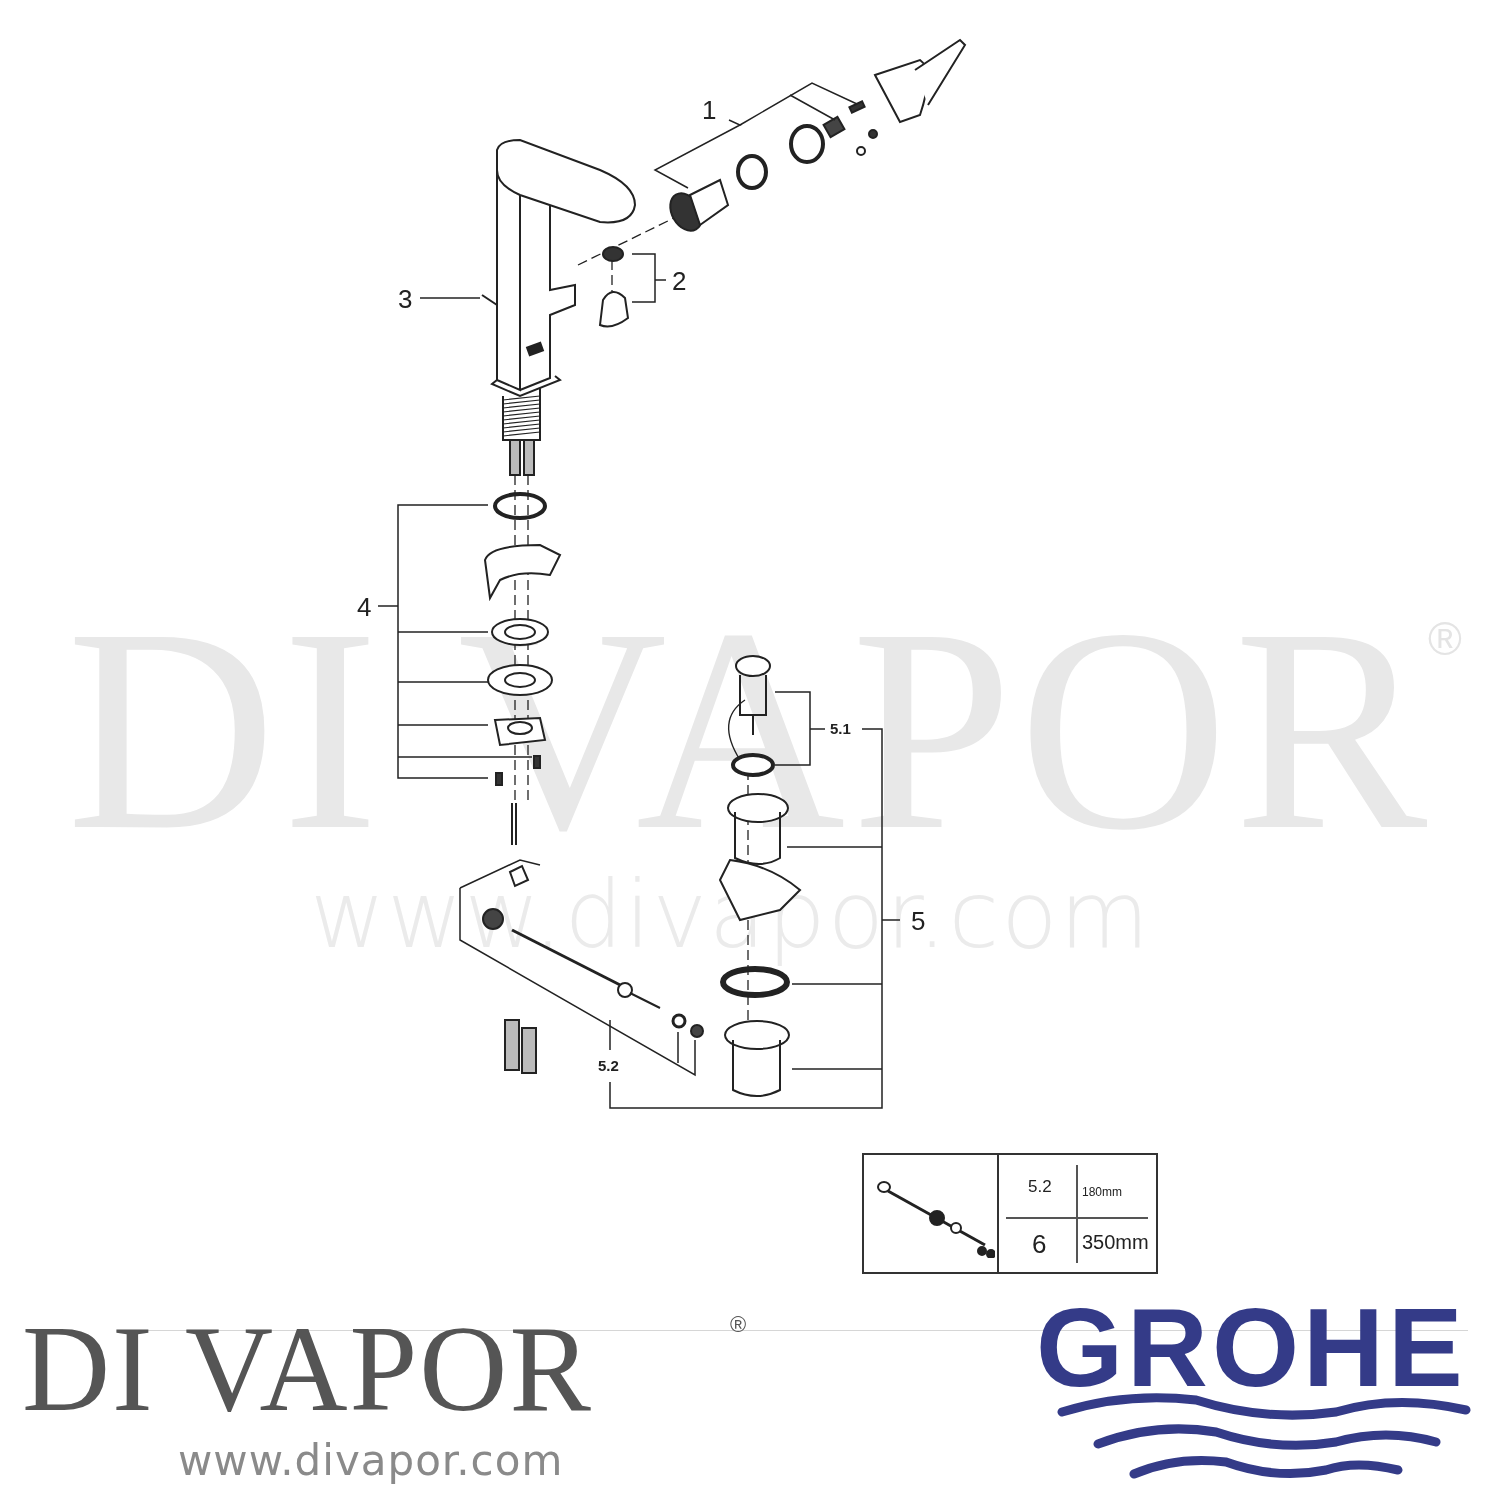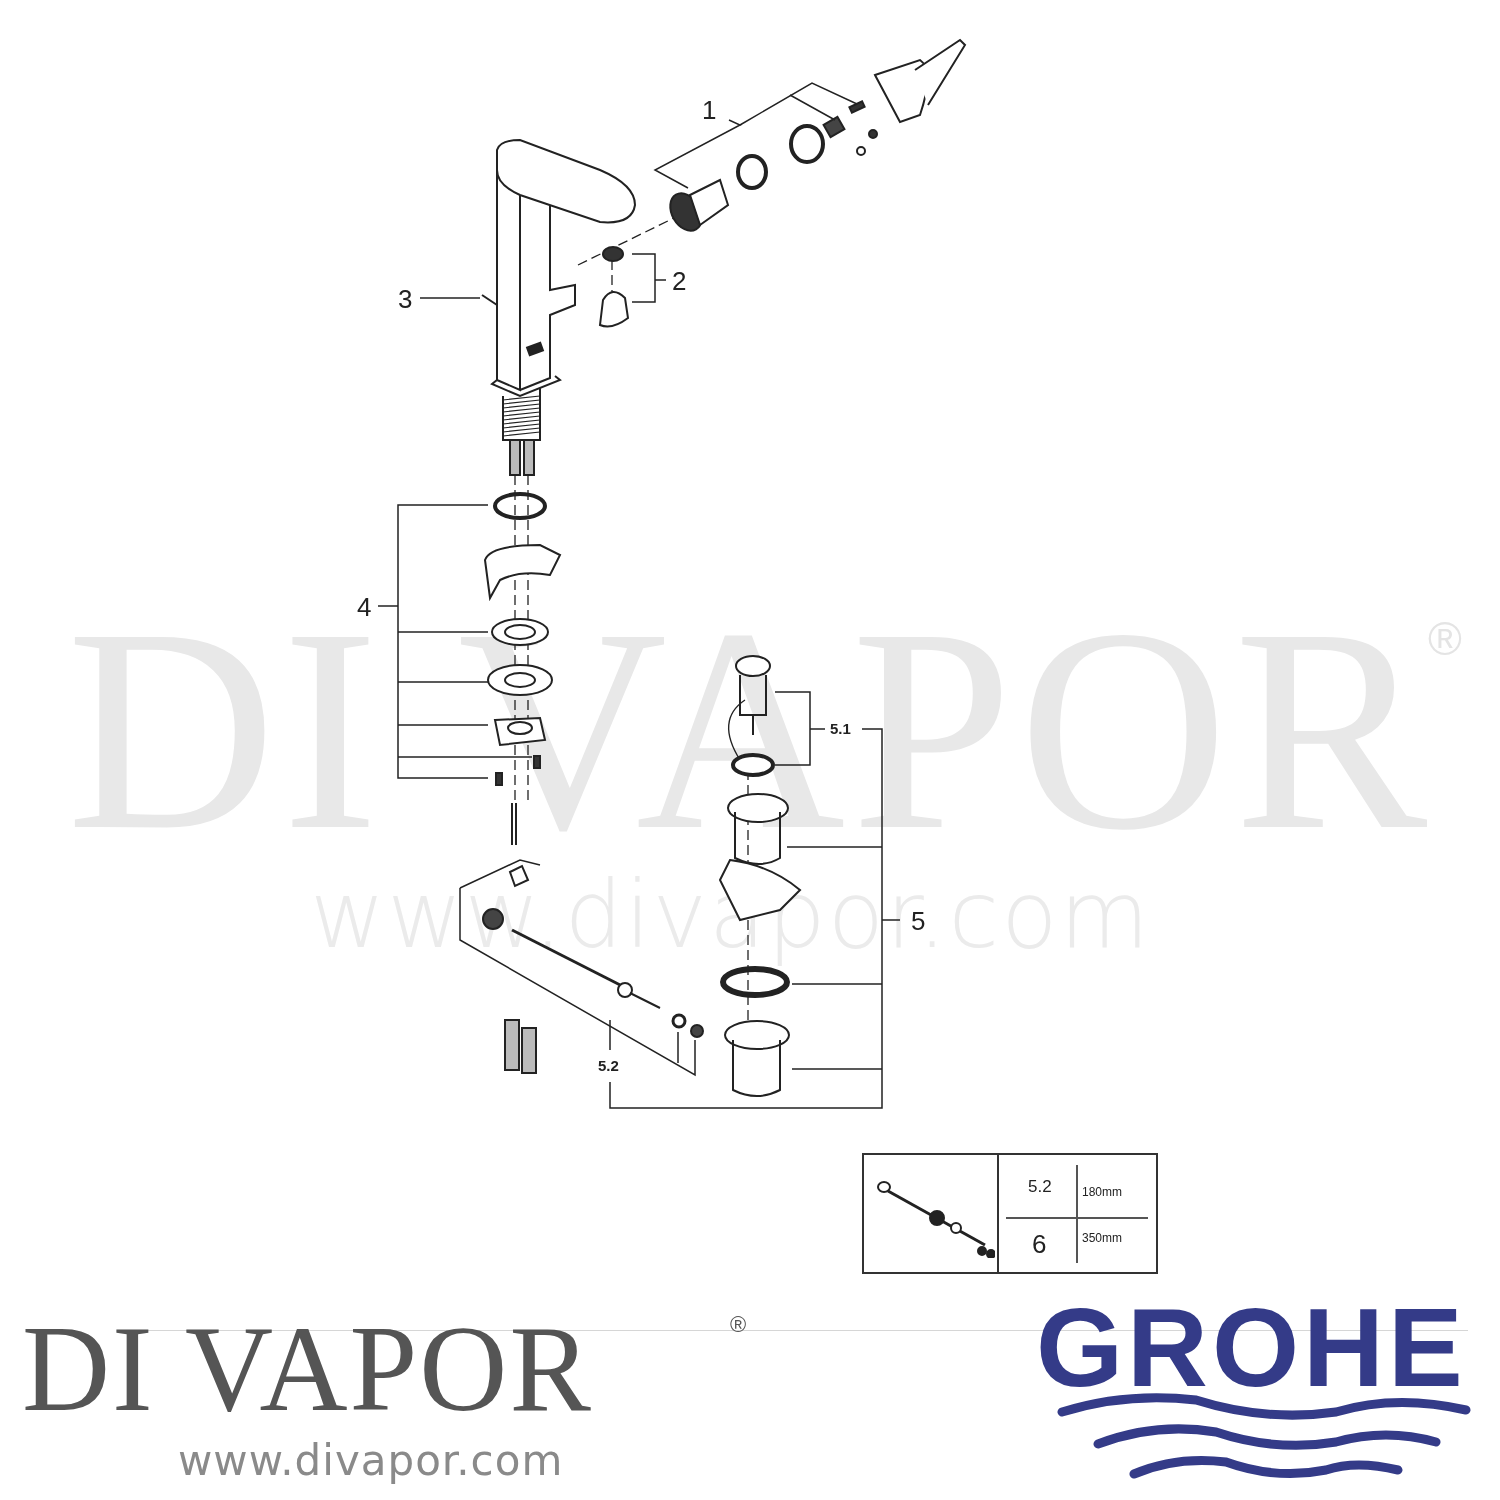--- a/index.html
+++ b/index.html
@@ -175,21 +175,21 @@
     <circle cx="86" cy="55" r="5" fill="#fff"></circle>
     <circle cx="112" cy="78" r="4" fill="#222"></circle>
     <circle cx="121" cy="81" r="4" fill="#222"></circle>
   </svg>
   <div class="tb-div"></div>
   <div style="position:absolute;left:142px;top:62px;width:142px;height:2px;background:#555;"></div>
   <div style="position:absolute;left:212px;top:10px;width:2px;height:98px;background:#555;"></div>
   <div class="tb-cell" style="left:164px;top:22px;font-size:17px;">5.2</div>
   <div class="tb-cell" style="left:218px;top:30px;font-size:12px;">180mm</div>
   <div class="tb-cell" style="left:168px;top:74px;font-size:26px;">6</div>
-  <div class="tb-cell" style="left:218px;top:76px;font-size:12px;">350mm</div>
+  <div class="tb-cell" style="left:218px;top:76px;font-size:20px;">350mm</div>
 </div>
 
 <div class="hr-line"></div>
 <div class="brand-left">DI VAPOR</div>
 <div class="brand-left-reg">®</div>
 <div class="brand-url">www.divapor.com</div>
 
 <div class="grohe">GROHE</div>
 <svg style="position:absolute;left:1056px;top:1392px;" width="420" height="100" fill="none" stroke="#343b88" stroke-width="9" stroke-linecap="round">
   <path d="M6 20 Q70 0 140 8 Q210 30 280 20 Q340 2 410 18"></path>

